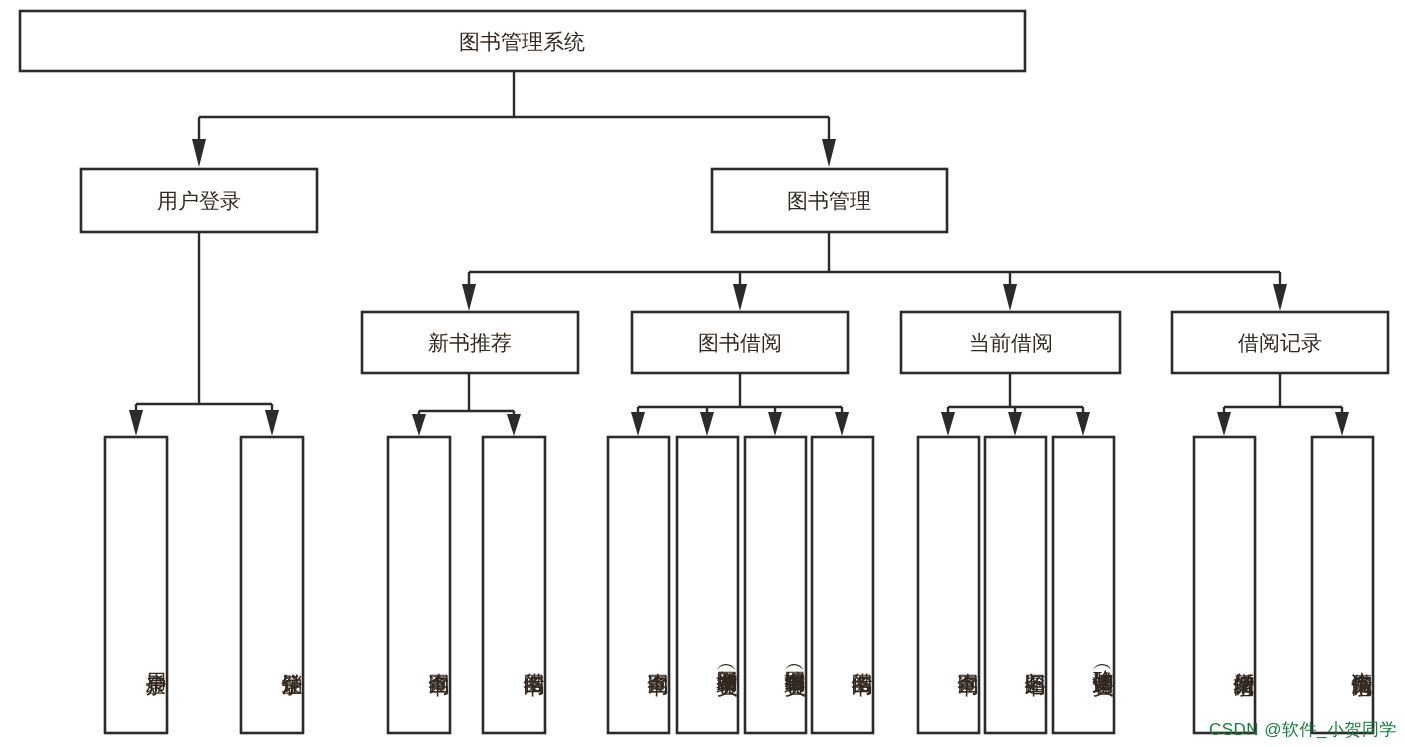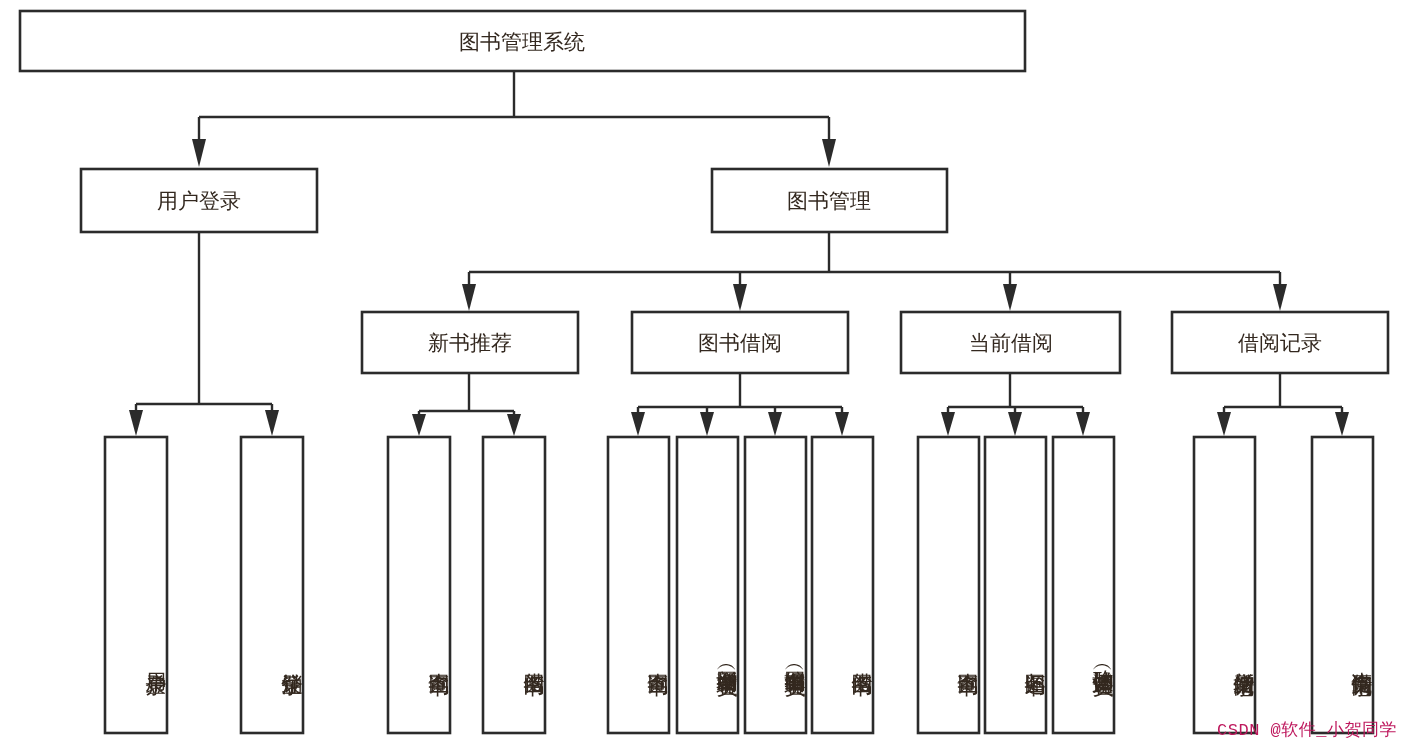--- a/index.html
+++ b/index.html
@@ -65,23 +65,23 @@
     pointer-events: none;
     text-align: left;
   }
   .vlabel-inner {
     display: block;
   }
   #watermark {
     position: absolute;
     right: 8px;
     bottom: 6px;
-    font-family: Liberation Mono, monospace;
+    font-family: Liberation Sans, sans-serif;
     font-size: 17px;
-    color: #be185d;
+    color: #15803d;
     white-space: nowrap;
     letter-spacing: 0.5px;
   }
 </style>
 </head>
 <body>
 
 <div id="diagram-root">
 
   <svg id="diagram-svg" viewBox="0 0 1405 747">

